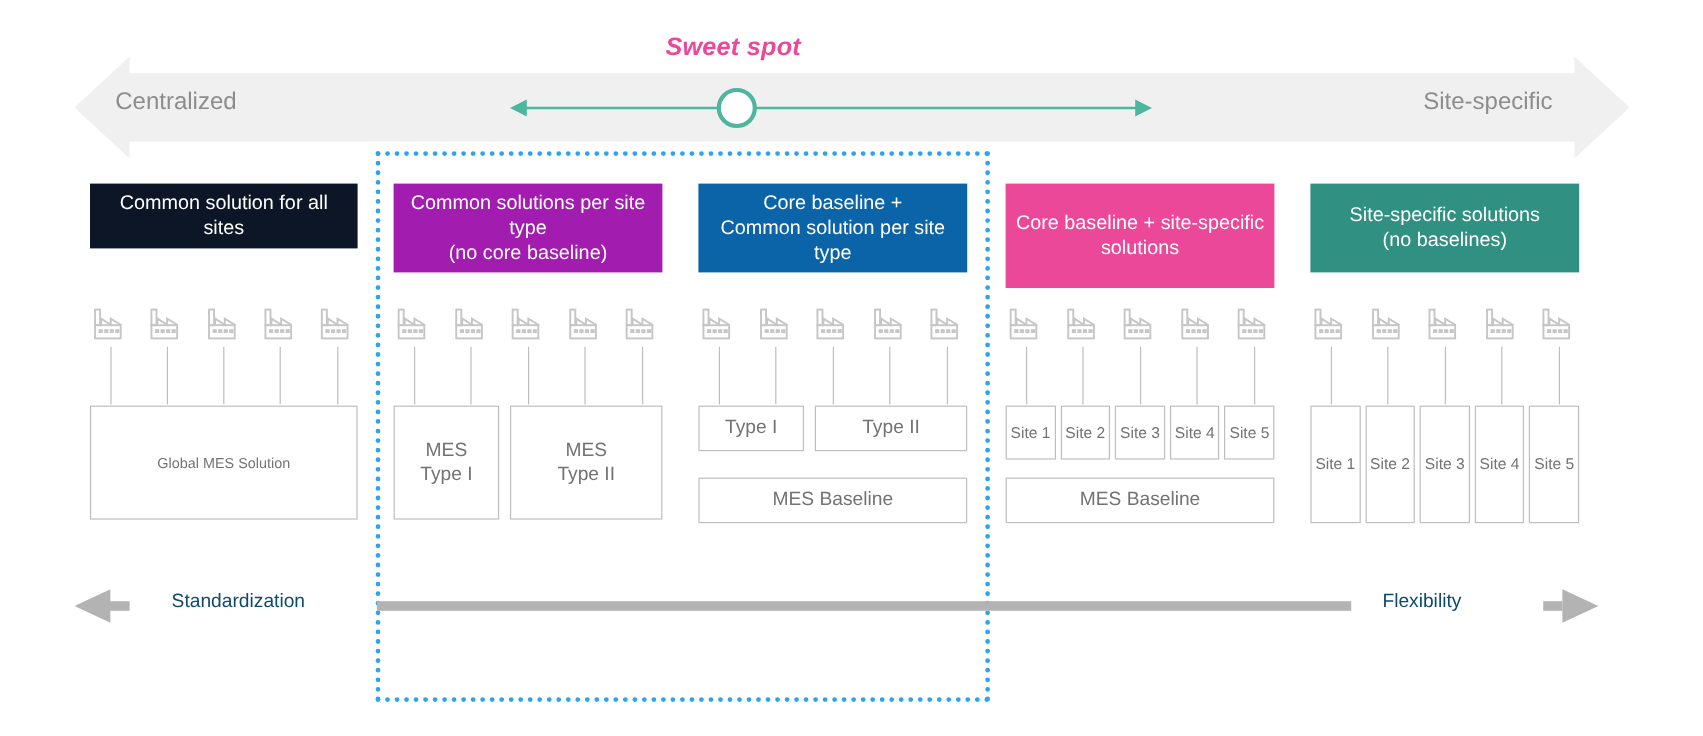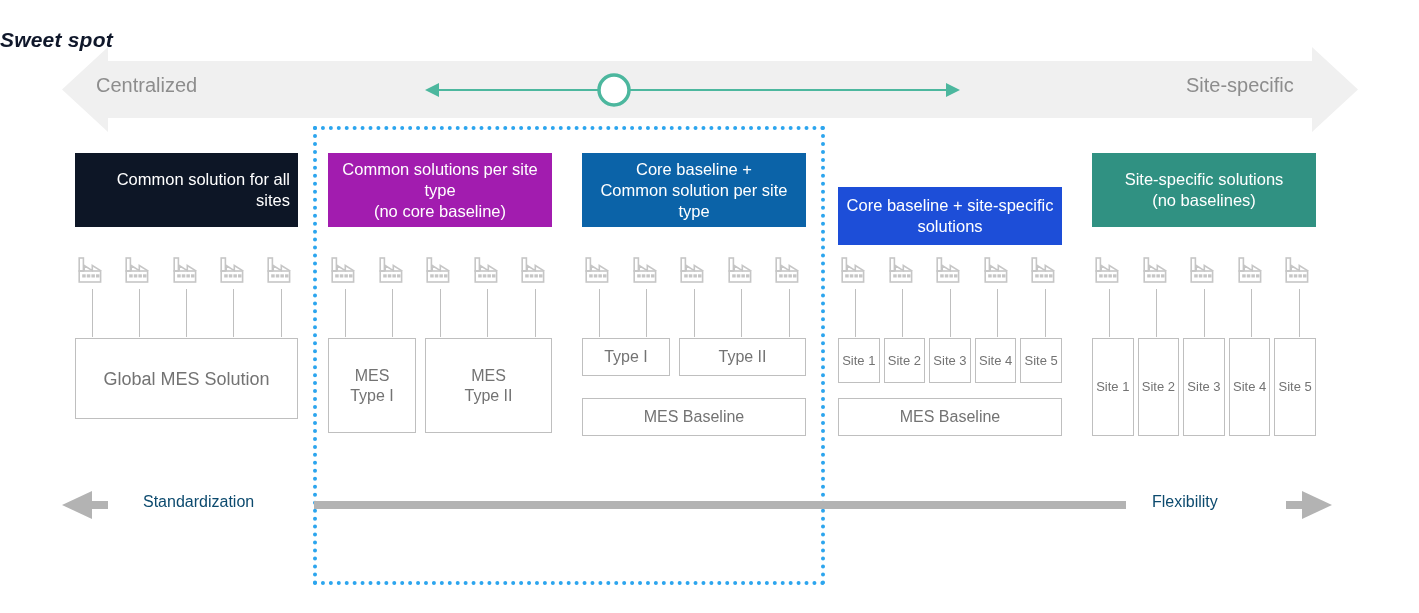--- a/index.html
+++ b/index.html
@@ -21,24 +21,25 @@
     width: 1419px;
     height: 613px;
   }
 
   
   .sweet-spot-label {
     position: absolute;
     left: 0;
     top: 28px;
     width: 1222px;
+    text-align: center;
     font-size: 21px;
     font-style: italic;
     font-weight: bold;
-    color: #0f172a;
+    color: #ec4899;
     letter-spacing: 0.2px;
   }
 
   
   .spectrum-band {
     position: absolute;
     left: 62px;
     top: 47px;
     width: 1296px;
     height: 85px;
@@ -173,21 +174,21 @@
       <polygon points="0,22 14,15 14,29" fill="#4cb79e"></polygon>
       <polygon points="535,22 521,15 521,29" fill="#4cb79e"></polygon>
       <circle cx="189" cy="22" r="15" fill="#ffffff" stroke="#4cb79e" stroke-width="3.5"></circle>
     </svg>
   </div>
 
   <div class="dotted-frame"></div>
 
   <div id="columns-host">
       <div class="col" style="left: 75px; width: 223px;">
-        <div class="col-head" style="width: 223px; height: 74px; background: rgb(13, 22, 38); text-align: right;">Common solution for all sites</div>
+        <div class="col-head" style="width: 223px; height: 54px; background: rgb(13, 22, 38);">Common solution for all sites</div>
         <div class="factory-row" style="top: 102px; left: 0px; width: 223px;">
           <div class="factory-cell">
             <span>
               <svg class="factory-ico" width="34" height="34" viewBox="0 0 34 34">
                 <g fill="none" stroke="#c6c6c6" stroke-width="1.6">
                   <rect x="4.2" y="3" width="4.2" height="13"></rect>
                   <path d="M9.2 16 L9.2 10.5 L17.3 15.6 L17.3 10.5 L25.6 15.6 L25.6 16"></path>
                   <rect x="4.2" y="16" width="21.4" height="11"></rect>
                 </g>
                 <g fill="#c6c6c6">
@@ -266,21 +267,21 @@
                   <rect x="7.2" y="19.3" width="3.5" height="3.2"></rect>
                   <rect x="11.8" y="19.3" width="3.5" height="3.2"></rect>
                   <rect x="16.4" y="19.3" width="3.5" height="3.2"></rect>
                   <rect x="21.0" y="19.3" width="3.5" height="3.2"></rect>
                 </g>
               </svg>
             </span>
             <div class="stem" style="height: 48px;"></div>
           </div>
         </div>
-        <div class="wbox" style="left: 0px; top: 185px; width: 223px; height: 81px; font-size: 18px;">Global MES Solution</div>
+        <div class="wbox" style="left: 0px; top: 185px; width: 223px; height: 95px; font-size: 12px;">Global MES Solution</div>
       </div>
       <div class="col" style="left: 328px; width: 224px;">
         <div class="col-head" style="width: 224px; height: 74px; background: #a21caf;">Common solutions per site type<br>(no core baseline)</div>
         <div class="factory-row" style="top: 102px; left: 0px; width: 224px;">
           <div class="factory-cell">
             <span>
               <svg class="factory-ico" width="34" height="34" viewBox="0 0 34 34">
                 <g fill="none" stroke="#c6c6c6" stroke-width="1.6">
                   <rect x="4.2" y="3" width="4.2" height="13"></rect>
                   <path d="M9.2 16 L9.2 10.5 L17.3 15.6 L17.3 10.5 L25.6 15.6 L25.6 16"></path>
@@ -464,21 +465,21 @@
               </svg>
             </span>
             <div class="stem" style="height: 48px;"></div>
           </div>
         </div>
         <div class="wbox" style="left: 0px; top: 185px; width: 88px; height: 38px; font-size: 16px;">Type I</div>
         <div class="wbox" style="left: 97px; top: 185px; width: 127px; height: 38px; font-size: 16px;">Type II</div>
         <div class="wbox" style="left: 0px; top: 245px; width: 224px; height: 38px; font-size: 16px;">MES Baseline</div>
       </div>
       <div class="col" style="left: 838px; width: 224px;">
-        <div class="col-head" style="width: 224px; height: 58px; background: #1d4ed8; margin-top: 34px;">Core baseline + site-specific solutions</div>
+        <div class="col-head" style="width: 224px; height: 87px; background: #ec4899;">Core baseline + site-specific solutions</div>
         <div class="factory-row" style="top: 102px; left: 0px; width: 224px;">
           <div class="factory-cell">
             <span>
               <svg class="factory-ico" width="34" height="34" viewBox="0 0 34 34">
                 <g fill="none" stroke="#c6c6c6" stroke-width="1.6">
                   <rect x="4.2" y="3" width="4.2" height="13"></rect>
                   <path d="M9.2 16 L9.2 10.5 L17.3 15.6 L17.3 10.5 L25.6 15.6 L25.6 16"></path>
                   <rect x="4.2" y="16" width="21.4" height="11"></rect>
                 </g>
                 <g fill="#c6c6c6">

